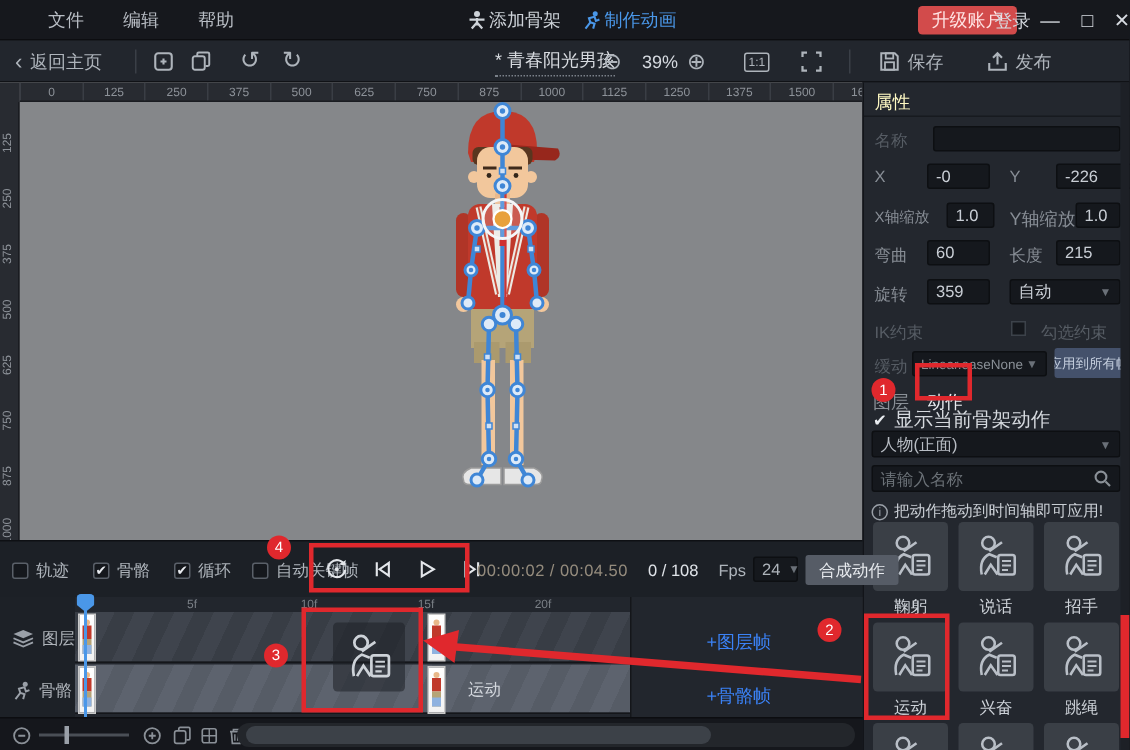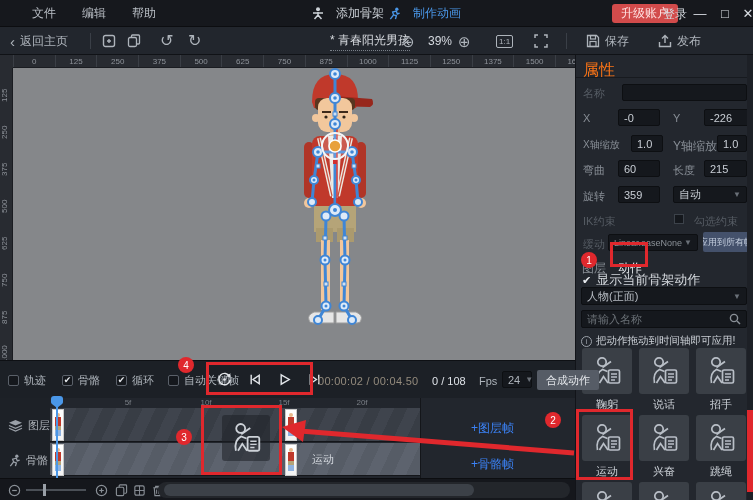--- a/index.html
+++ b/index.html
@@ -9,21 +9,21 @@
     font-family:"Liberation Sans","DejaVu Sans",sans-serif;
     color:#c6cbd2; font-size:12px; user-select:none;
   }
   .abs { position:absolute; }
   svg { display:block; }
 
   
   .menubar { left:0; top:0; width:753px; height:27px; background:#16181d; border-bottom:1px solid #0c0d10; display:flex; align-items:center; }
   .menu-items { display:flex; gap:26px; padding-left:32px; color:#b9bec5; }
   .menu-items span { cursor:default; }
-  .mb-center { position:absolute; display:flex; align-items:center; gap:12px; }
+  .mb-center { position:absolute; display:flex; align-items:center; gap:2px; }
   .add-skel { left:312px; color:#cdd2d8; }
   .make-anim { left:388px; color:#4a97e8; }
   .upgrade-btn { left:612px; top:4px; height:19px; padding:0 9px; background:#d24b4b; color:#ffe3e3; border-radius:3px; display:flex; align-items:center; font-size:12px; }
   .login { left:663px; top:6px; color:#d6dae0; }
   .winbtn { top:0; height:27px; width:24px; display:flex; align-items:center; justify-content:center; color:#d8dce2; font-size:13px; }
 
   
   .toolbar { left:0; top:27px; width:753px; height:28px; background:#22262d; border-bottom:1px solid #101216; }
   .tool { position:absolute; top:0; height:28px; display:flex; align-items:center; color:#aeb4bb; gap:5px; }
   .tb-divider { position:absolute; top:6px; width:1px; height:16px; background:#3a3f47; }
@@ -35,21 +35,21 @@
   .canvas-wrap { left:0; top:55px; width:575px; height:305px; background:#85878a; overflow:hidden; }
   .h-ruler { position:absolute; left:13px; top:0; width:562px; height:13px; background:#282b31; display:flex; overflow:hidden; border-bottom:1px solid #1a1c21; }
   .h-ruler span { width:41.7px; flex:0 0 41.7px; text-align:center; font-size:8px; color:#8d9299; line-height:13px; border-left:1px solid #3a3e45; }
   .v-ruler { position:absolute; left:0; top:13px; width:13px; height:292px; background:#282b31; display:flex; flex-direction:column; padding-top:9px; overflow:hidden; border-right:1px solid #1a1c21; }
   .v-ruler span { height:37px; flex:0 0 37px; font-size:8px; color:#8d9299; writing-mode:vertical-rl; transform:rotate(180deg); text-align:center; width:13px; }
   .corner { position:absolute; left:0; top:0; width:13px; height:13px; background:#282b31; }
 
   
   .rpanel { left:575px; top:55px; width:178px; height:445px; background:#23272e; border-left:1px solid #121419; overflow:hidden; }
   .rp { position:absolute; }
-  .rp-title { left:7px; top:5px; color:#f97316; font-size:16px;font-family:Liberation Mono, monospace; }
+  .rp-title { left:7px; top:5px; color:#fef9c3; font-size:12px;font-family:Liberation Mono, monospace; }
   .rp-sep { left:0; top:22px; width:178px; height:1px; background:#171a1f; }
   .lbl { color:#878d95; font-size:11px; }
   .lbl-dim { color:#565c64; font-size:11px; }
   .field { background:#15181d; border:1px solid #0d0f12; border-radius:2px; color:#c9ced5; font-size:11px; display:flex; align-items:center; padding:0 5px; height:17px; }
   .dd-arrow { margin-left:auto; color:#6a7078; font-size:8px; }
   .tab { font-size:12px; }
   .tab-inactive { color:#8a9097; }
   .tab-active { color:#e8ebef; }
   .checkmark { color:#e8ebef; font-size:11px; }
   .tip-ico { display:inline-flex; width:11px; height:11px; border:1px solid #9aa0a8; border-radius:50%; color:#9aa0a8; font-size:8px; align-items:center; justify-content:center; margin-right:4px; }

